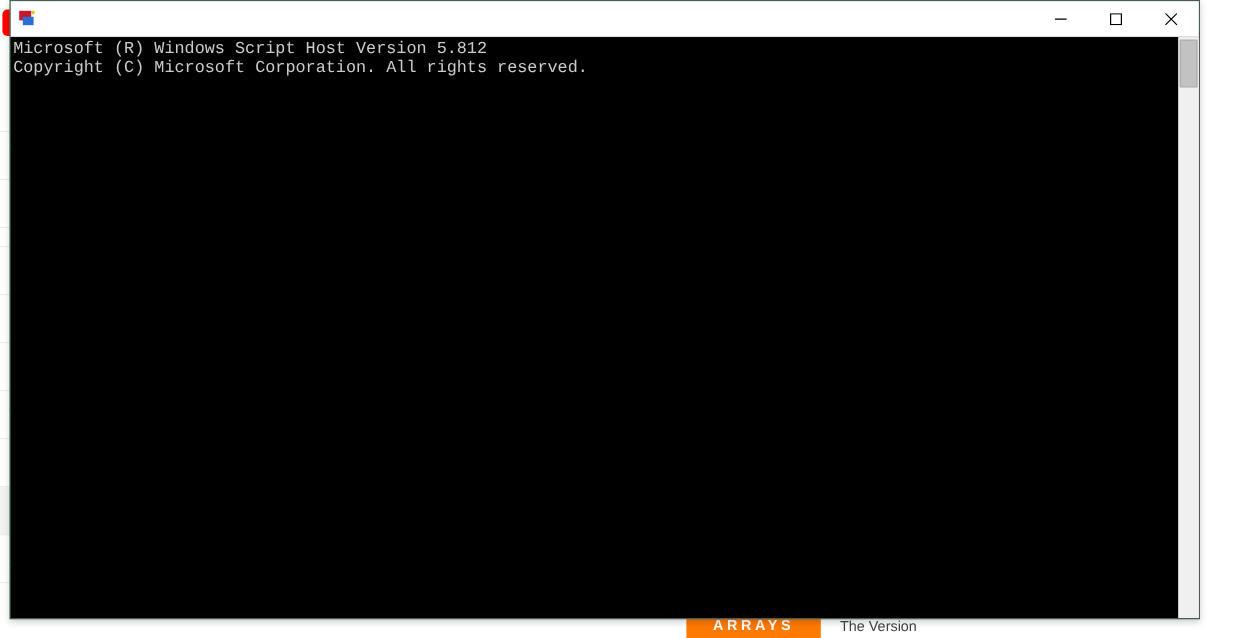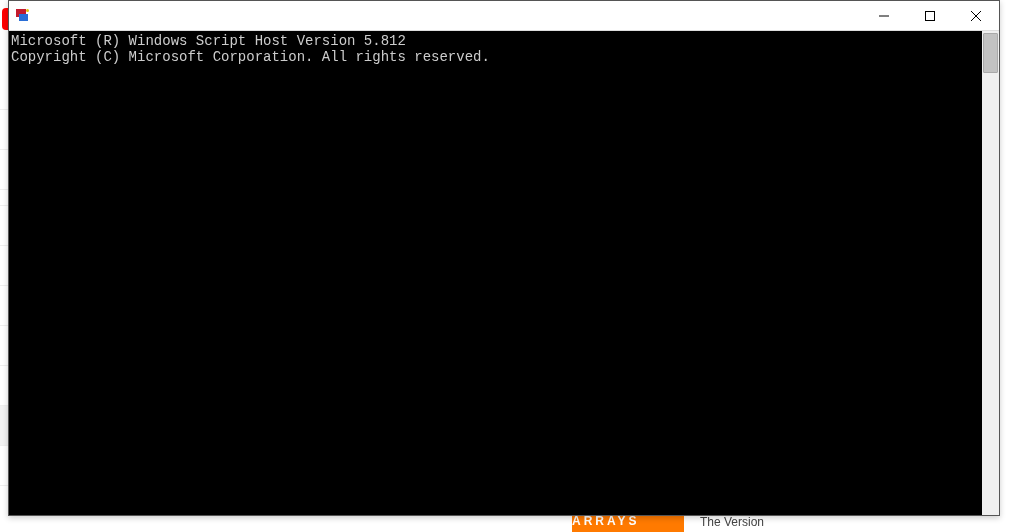--- a/index.html
+++ b/index.html
@@ -8,21 +8,21 @@
     
     .bg-page { position: absolute; inset: 0; background: #ffffff; }
     .bg-logo { position: absolute; top: 8px; left: 2px; width: 22px; height: 22px; background: #ff0000; border-radius: 4px; }
     .bg-sidebar { position: absolute; top: 70px; left: 0; width: 180px; }
     .bg-sidebar .item { height: 40px; line-height: 40px; padding-left: 8px; font-size: 13px; color: #111; border-bottom: 1px solid #eee; white-space: nowrap; overflow: hidden; }
     .bg-sidebar .item.selected { font-weight: 700; background: #f2f2f2; }
     .bg-sidebar .spacer { height: 16px; border-bottom: 1px solid #eee; }
 
     .bg-bottom { position: absolute; left: 0; right: 0; bottom: 0; height: 24px; background: #fff; }
     .bg-bottom .count { position: absolute; left: 540px; bottom: 2px; font-size: 12px; color: #606060; margin-left: 40px; }
-    .bg-thumb { position: absolute; left: 572px; bottom: 0; width: 112px; height: 22px; background: #ff7a00; color: #fff; font-size: 12px; letter-spacing: 3px; line-height: 22px; font-weight: 600; }
+    .bg-thumb { position: absolute; left: 572px; bottom: 0; width: 112px; height: 22px; background: #ff7a00; color: #fff; font-size: 12px; letter-spacing: 3px; text-align: center; line-height: 22px; font-weight: 600; }
     .bg-channel { position: absolute; left: 700px; bottom: 3px; font-size: 12px; color: #444; }
 
     
     .win { position: absolute; top: 0; left: 8px; width: 992px; height: 516px; border: 1px solid #555; background: #22c55e; display: flex; flex-direction: column; box-shadow: 0 2px 6px rgba(0,0,0,0.2); }
     .titlebar { height: 30px; background: #ffffff; display: flex; align-items: center; border-bottom: 1px solid #ddd; }
     .titlebar .app-icon { width: 28px; height: 28px; display: flex; align-items: center; justify-content: center; }
     .titlebar .title-text { flex: 1; font-size: 12px; color: #000; padding-left: 2px; }
     .titlebar .ctl { width: 46px; height: 30px; display: flex; align-items: center; justify-content: center; }
     .ctl svg { width: 10px; height: 10px; }
 

